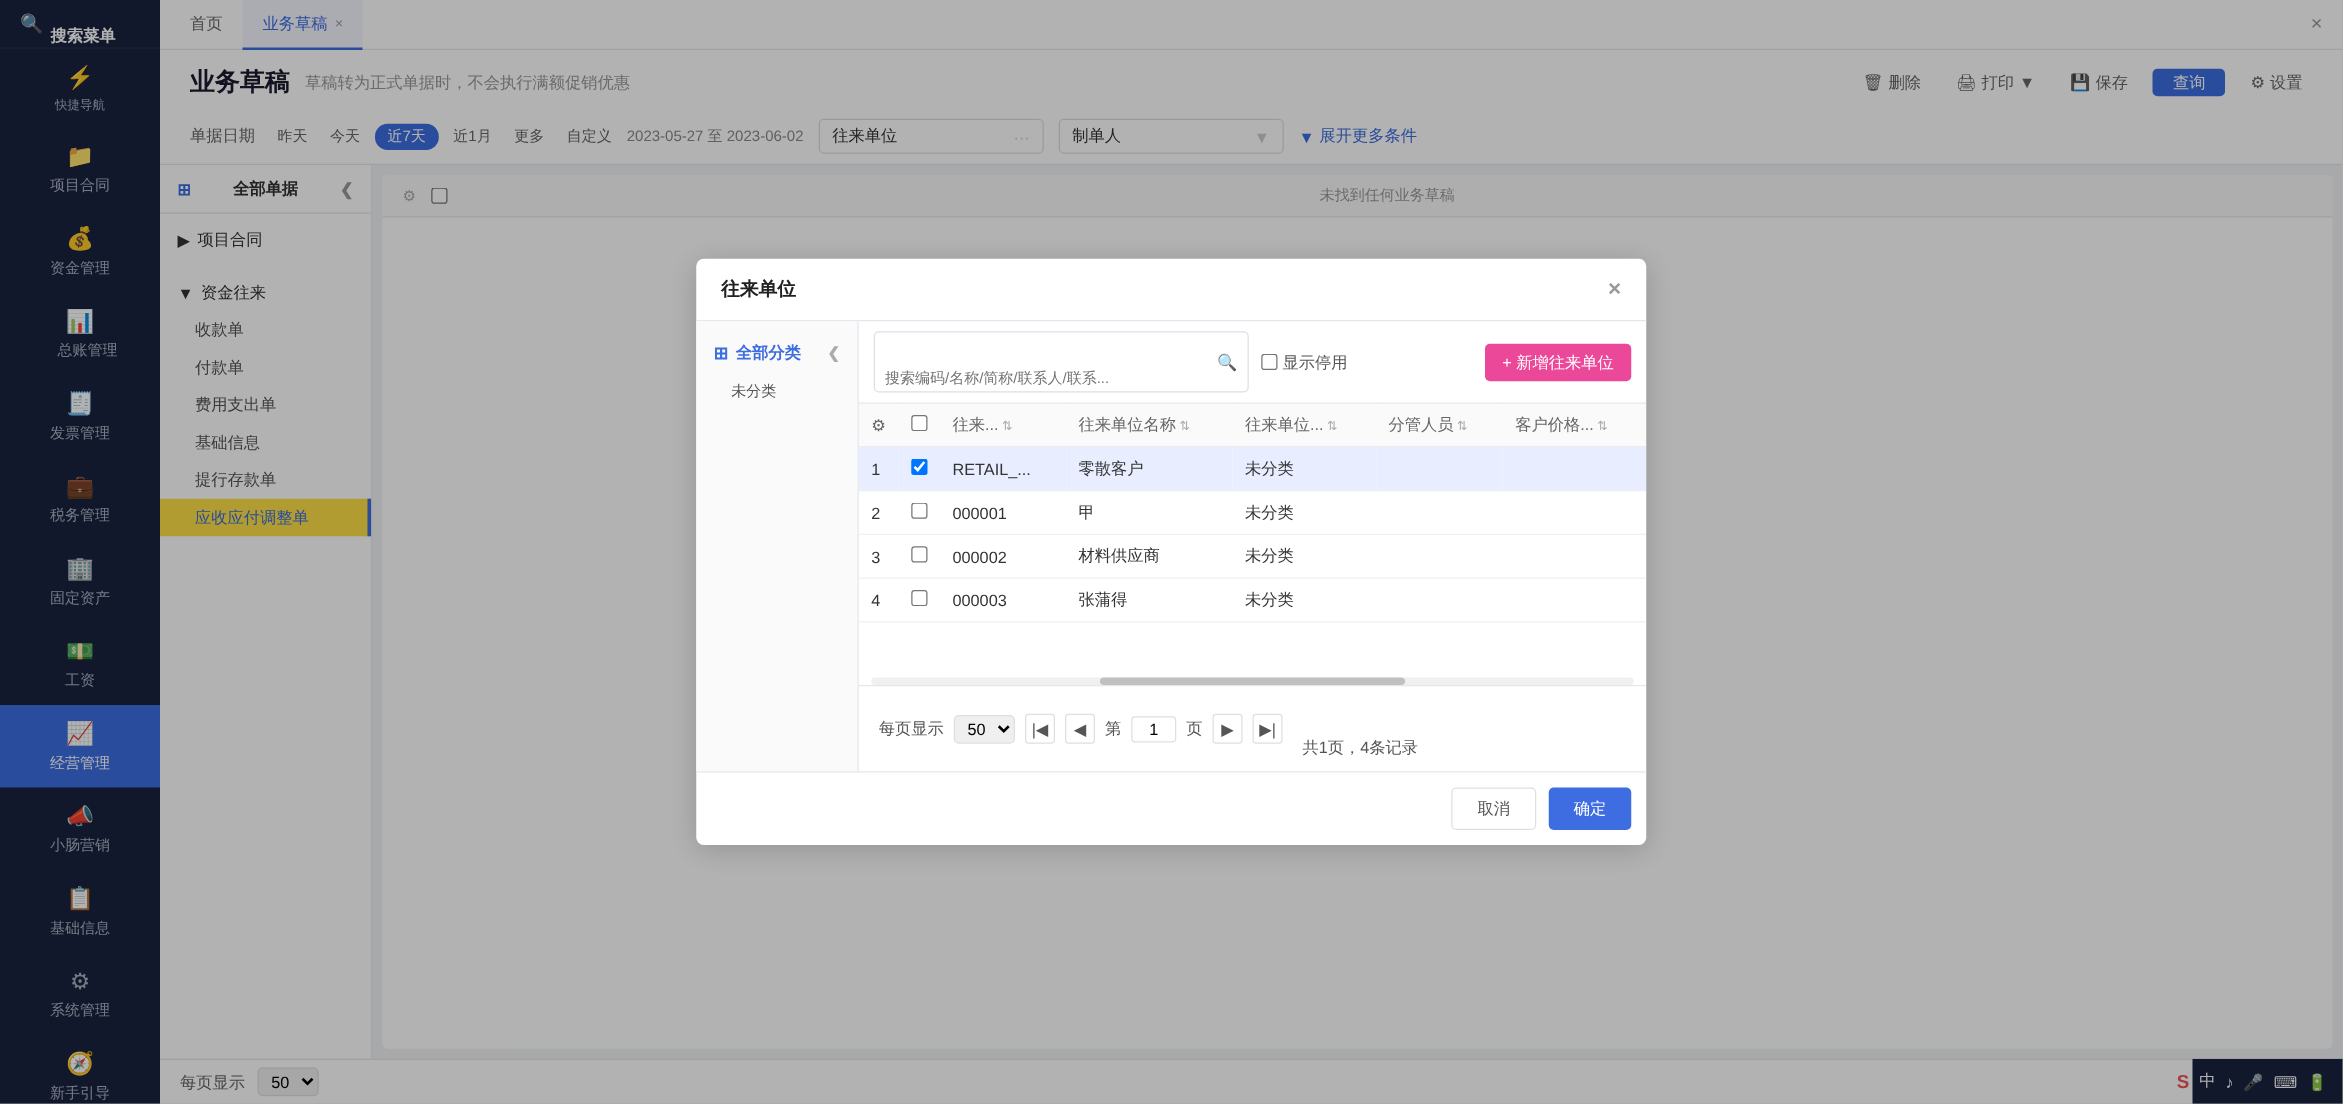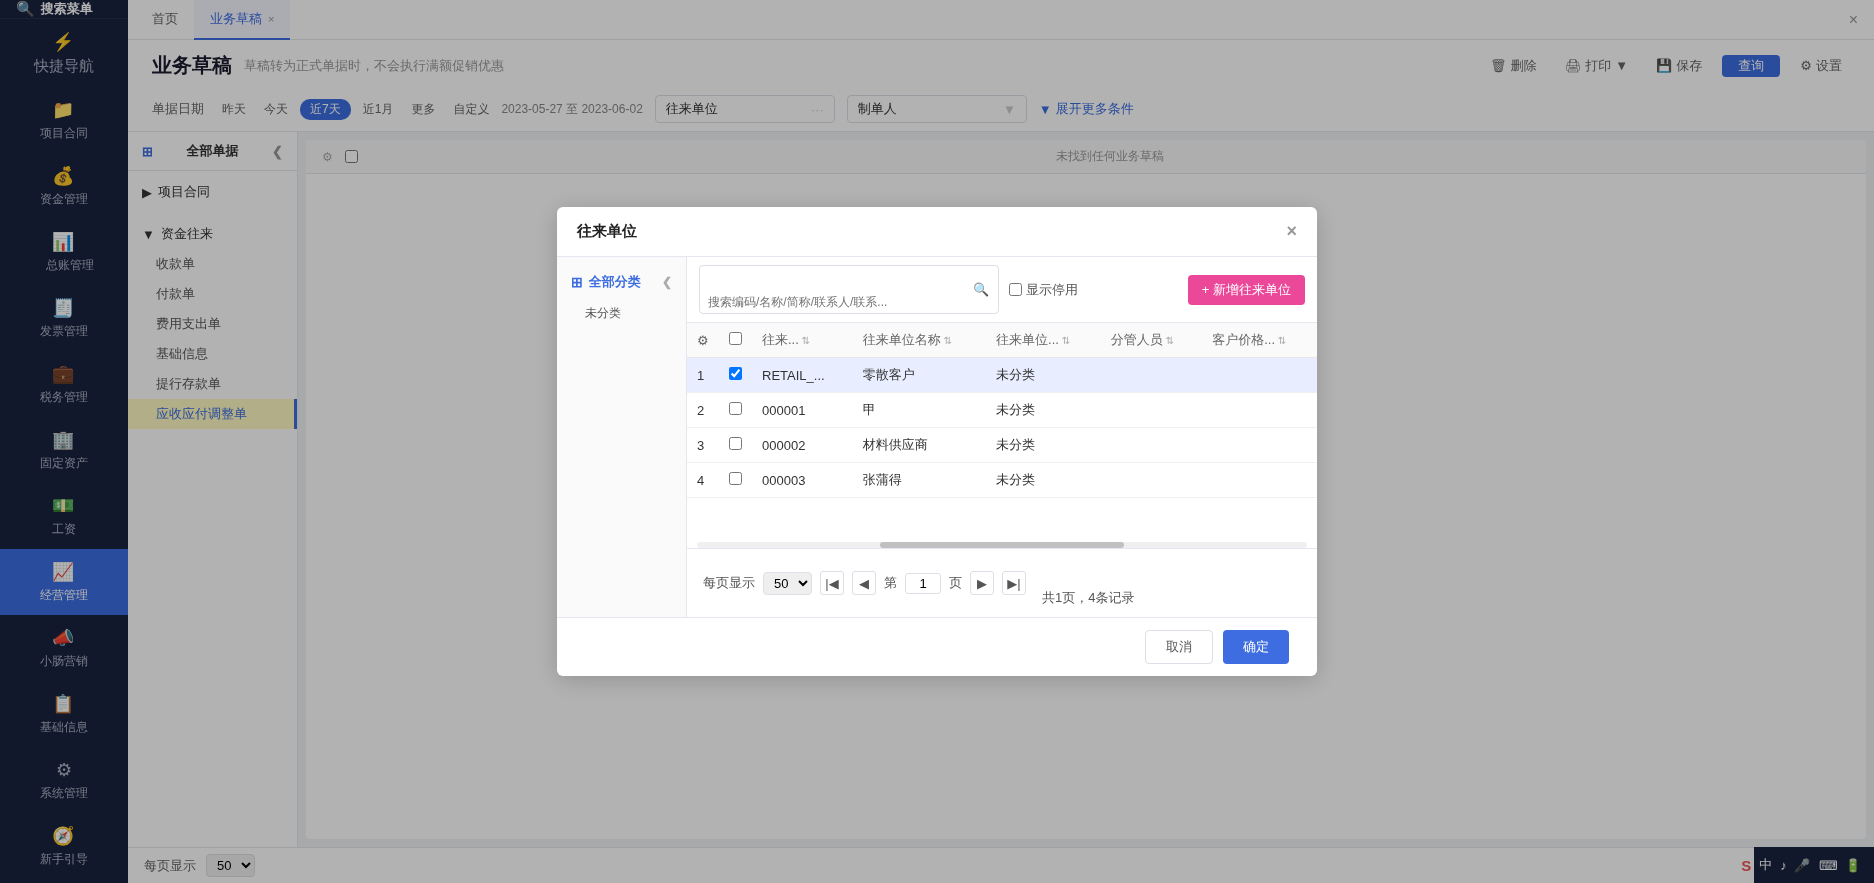--- a/index.html
+++ b/index.html
@@ -217,21 +217,21 @@
       font-size: 13px;
       color: #333;
       cursor: pointer;
     }
     .sub-sidebar-item {
       padding: 6px 14px 6px 28px;
       font-size: 13px;
       color: #555;
       cursor: pointer;
     }
-    .sub-sidebar-item.active { background: #fef9c3; color: #3d6de0; border-right: 3px solid #3d6de0; }
+    .sub-sidebar-item.active { background: #fde047; color: #3d6de0; border-right: 3px solid #3d6de0; }
 
     
     .content-with-sub {
       display: flex;
       flex: 1;
       overflow: hidden;
     }
 
     
     .overlay {
@@ -403,21 +403,21 @@
       border: 1px solid #dcdfe6;
       border-radius: 3px;
       padding: 2px 4px;
       font-size: 13px;
       text-align: center;
     }
     .modal-actions {
       display: flex;
       justify-content: flex-end;
       gap: 10px;
-      padding: 12px 28px;
+      padding: 12px 12px;
       border-top: 1px solid #e4e7ed;
     }
     .btn-cancel {
       border: 1px solid #dcdfe6;
       background: #fff;
       color: #555;
       border-radius: 4px;
       padding: 7px 20px;
       font-size: 13px;
       cursor: pointer;
@@ -474,25 +474,25 @@
       font-size: 13px;
       height: 36px;
     }
   </style>
 </head>
 <body>
 
 <div class="sidebar">
   <div class="sidebar-logo">
     <span style="margin-right:6px;">🔍</span>
-    <span style="font-size:13px;">搜索菜单</span>
+    <span style="font-size:13px;margin-top:20px;">搜索菜单</span>
   </div>
   <div class="sidebar-item">
     <span class="icon">⚡</span>
-    <span style="font-size:15px;">快捷导航</span>
+    <span style="font-size:10px;">快捷导航</span>
   </div>
   <div class="sidebar-item">
     <span class="icon">📁</span>
     <span style="font-size:12px;">项目合同</span>
   </div>
   <div class="sidebar-item">
     <span class="icon">💰</span>
     <span style="font-size:12px;">资金管理</span>
   </div>
   <div class="sidebar-item">

